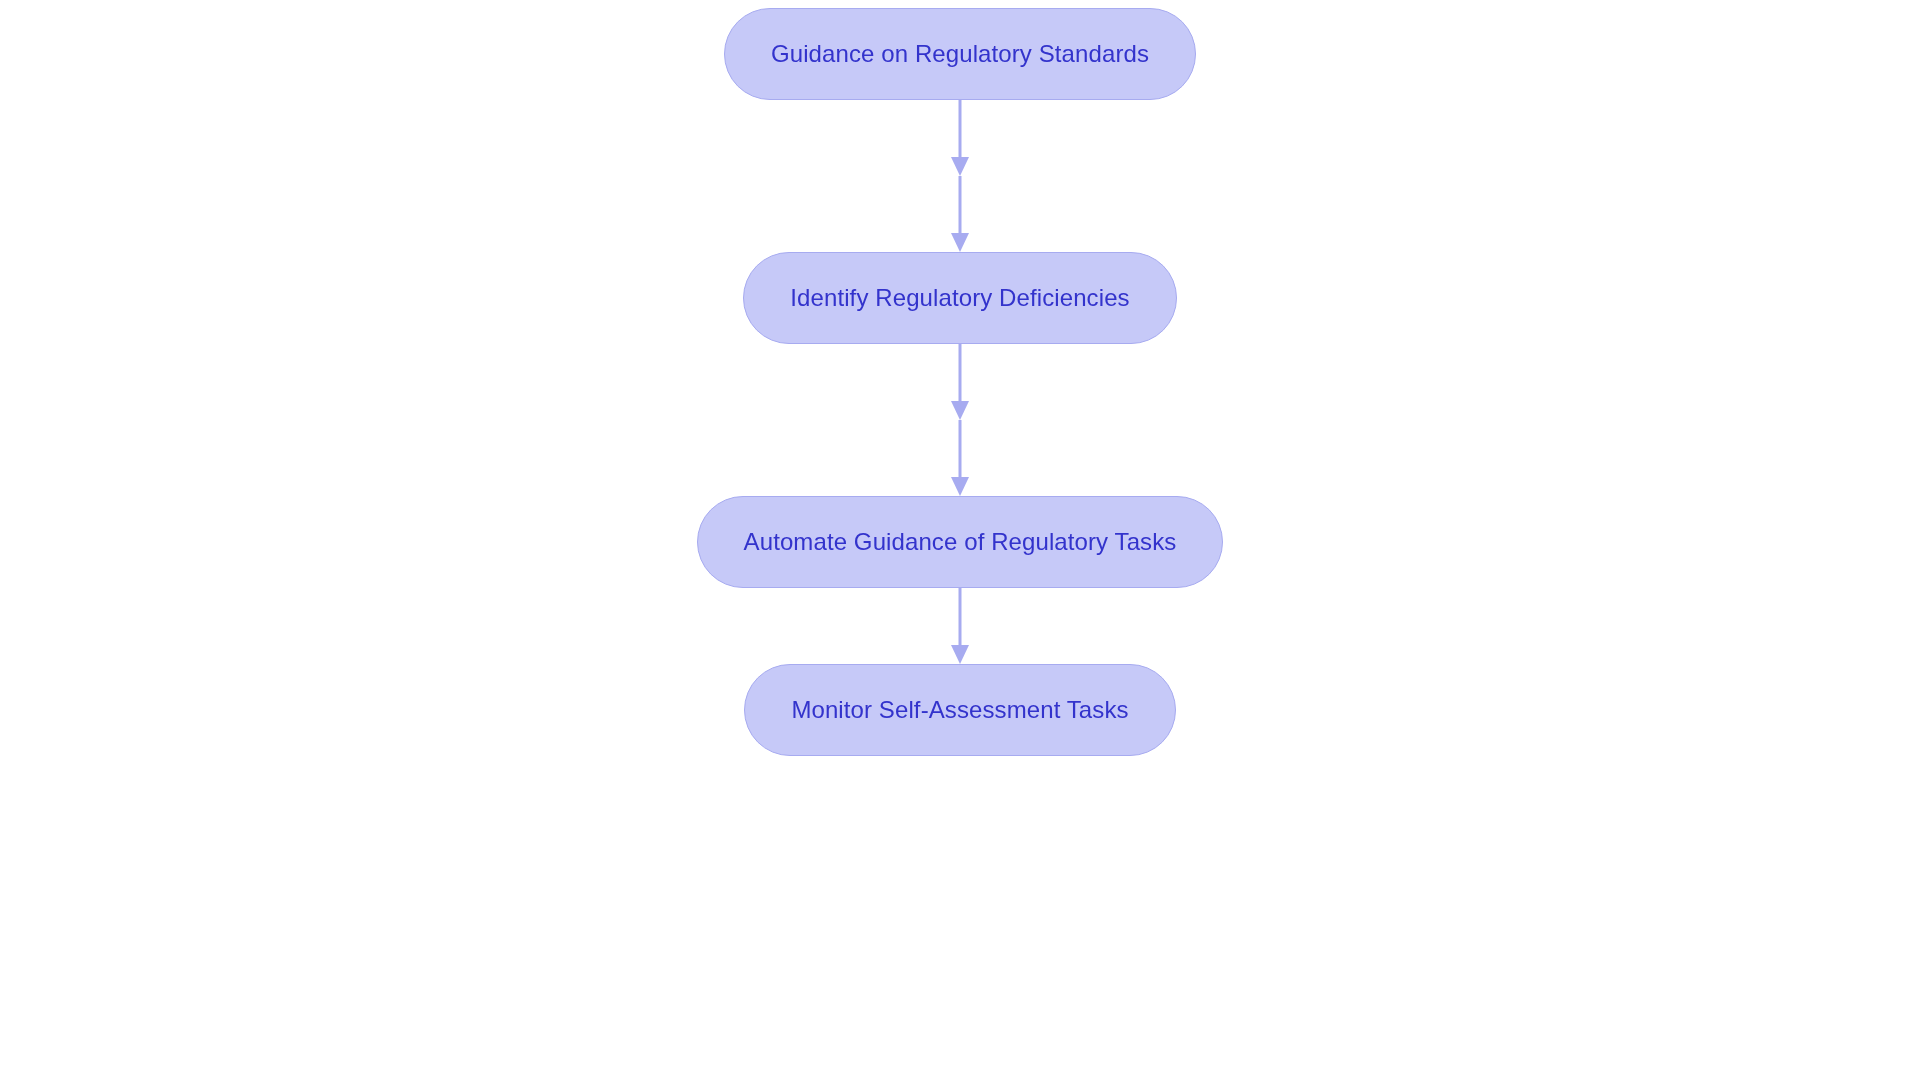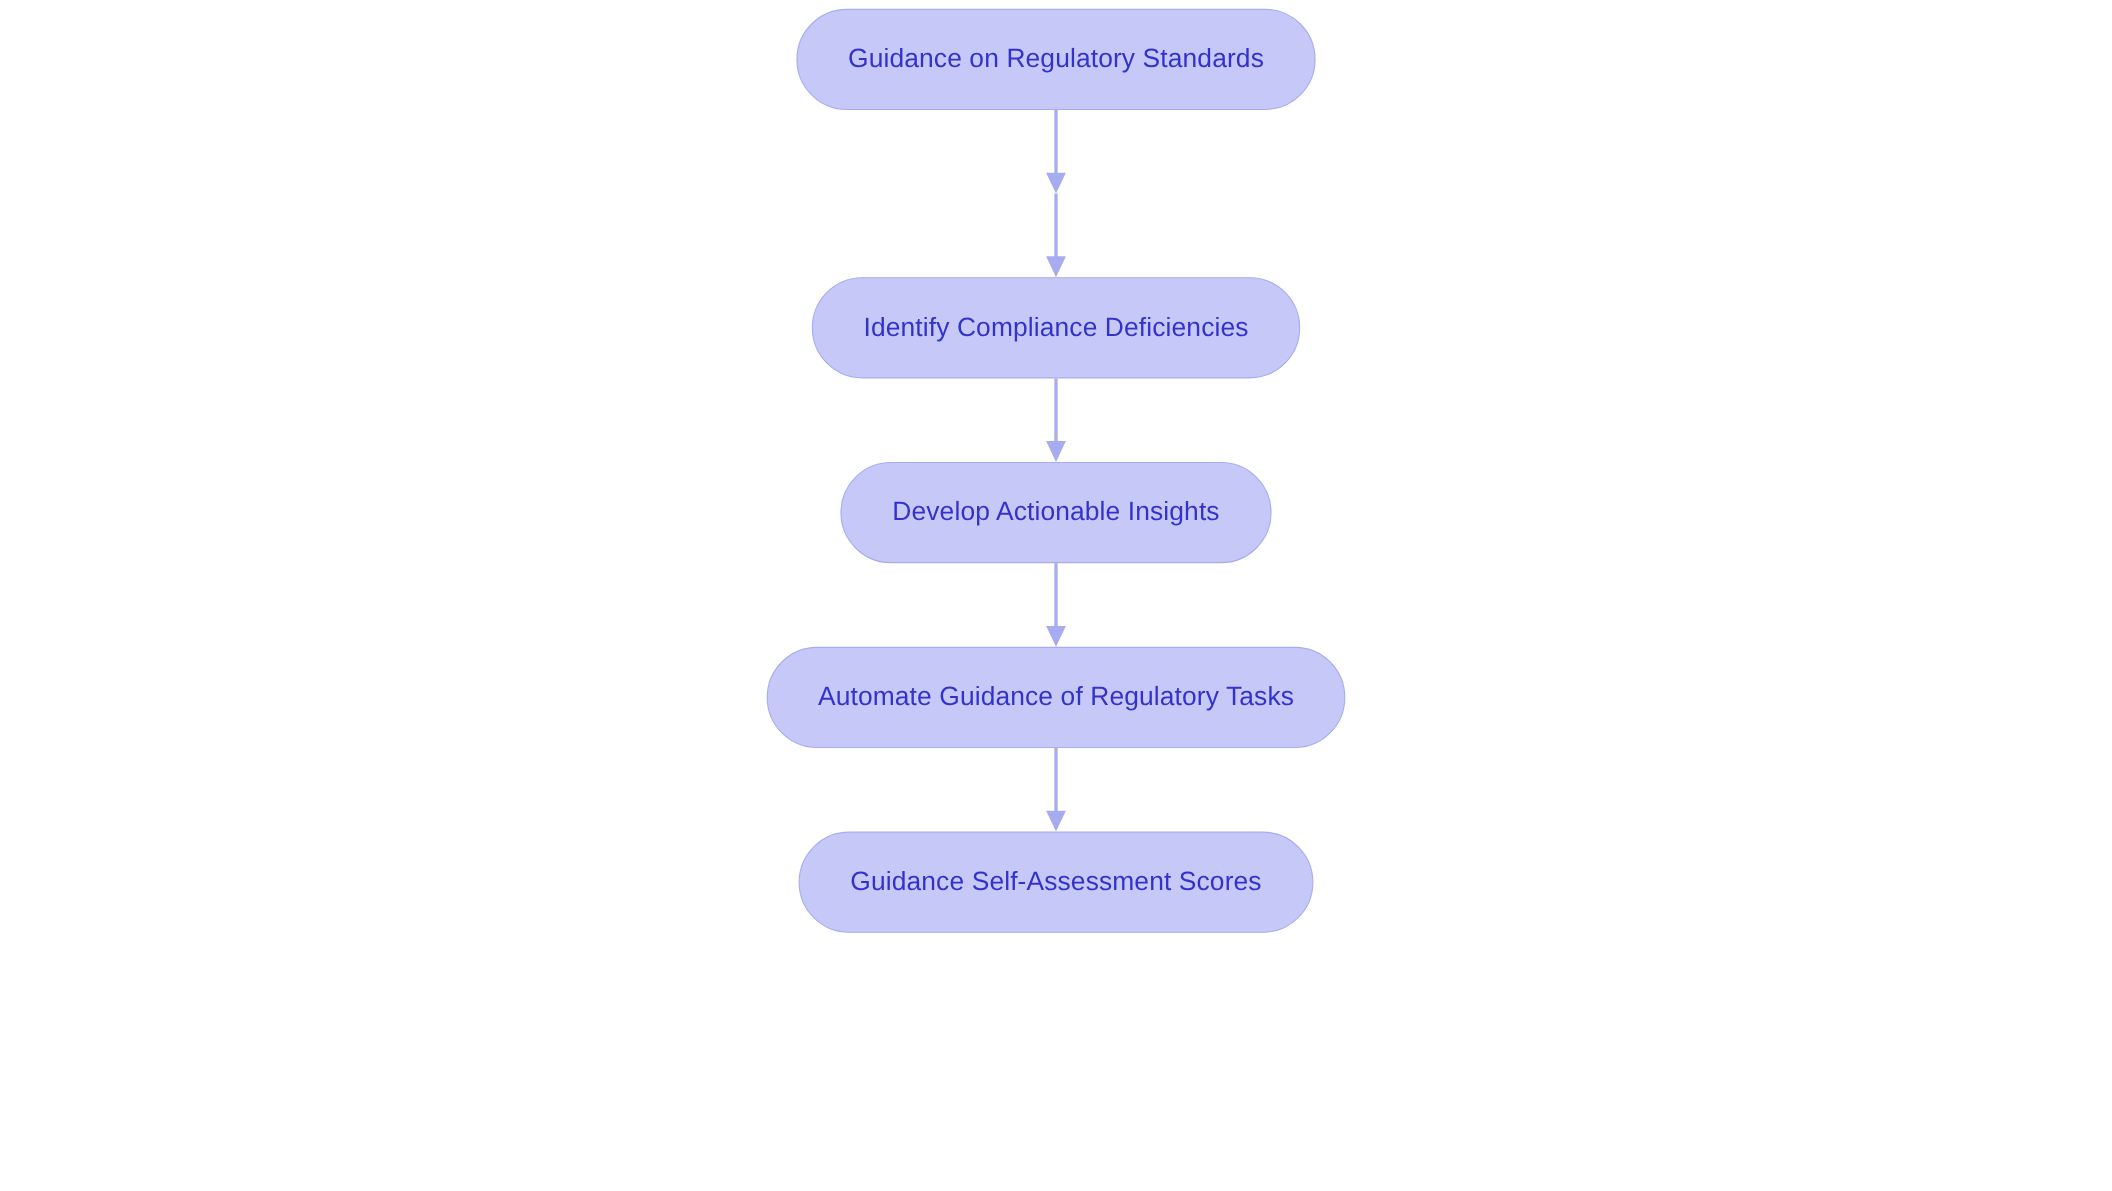--- a/index.html
+++ b/index.html
@@ -90,43 +90,40 @@
     <span class="head"></span>
   </div>
 
 
   <div class="connector">
     <span class="stem"></span>
     <span class="head"></span>
   </div>
 
   <div class="node">
-    <span class="node-label">Identify Compliance Deficiencies</span>
+    <span class="node-label">Identify Regulatory Deficiencies</span>
   </div>
 
   <div class="connector">
     <span class="stem"></span>
     <span class="head"></span>
   </div>
 
-  <div class="node">
-    <span class="node-label">Develop Actionable Insights</span>
-  </div>
 
   <div class="connector">
     <span class="stem"></span>
     <span class="head"></span>
   </div>
 
   <div class="node">
     <span class="node-label">Automate Guidance of Regulatory Tasks</span>
   </div>
 
   <div class="connector">
     <span class="stem"></span>
     <span class="head"></span>
   </div>
 
   <div class="node">
-    <span class="node-label">Guidance Self-Assessment Scores</span>
+    <span class="node-label">Monitor Self-Assessment Tasks</span>
   </div>
 
 </div>
 
 </body></html>

